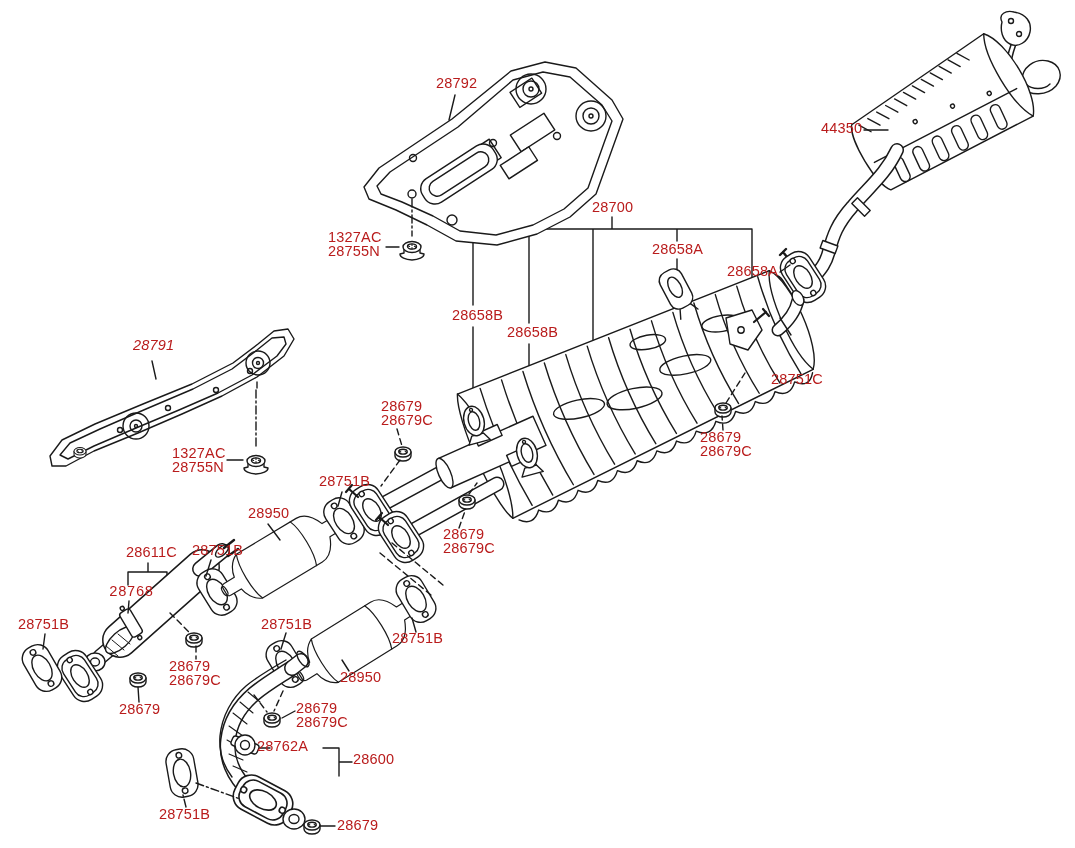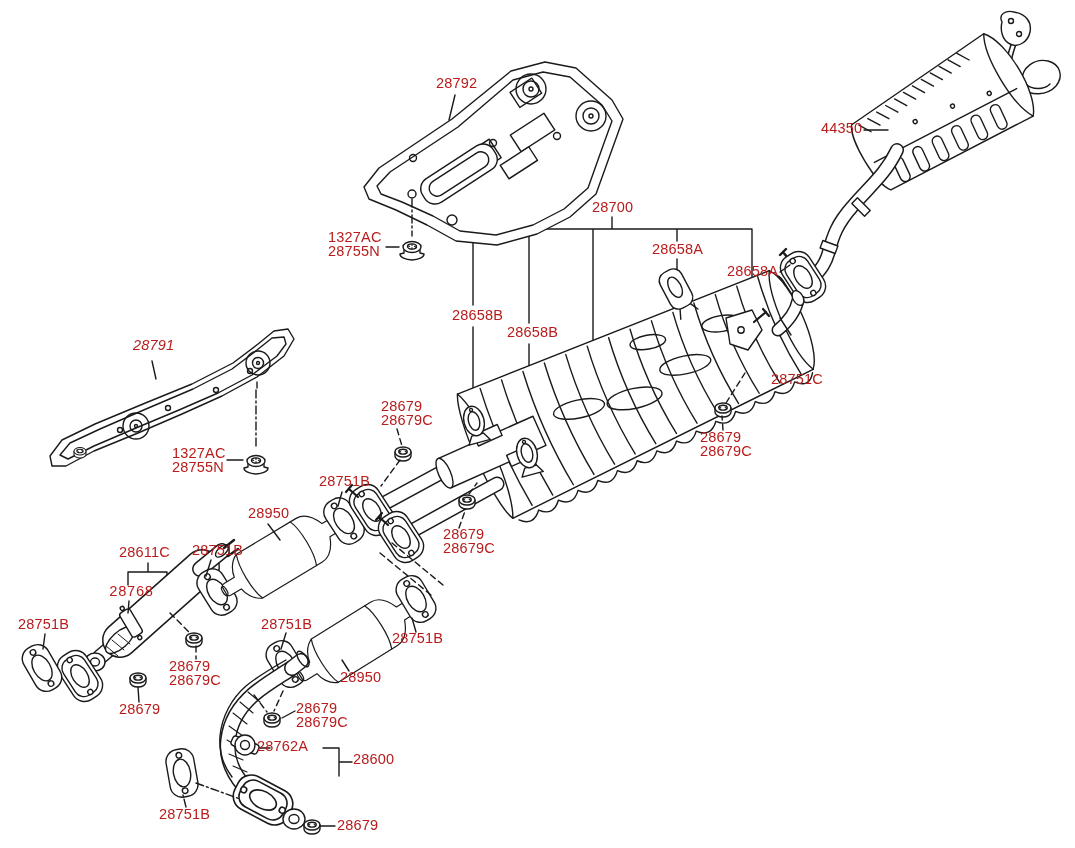--- a/index.html
+++ b/index.html
@@ -371,21 +371,21 @@
     <div class="part-label" style="left: 443px; top: 528px;">
       <div>28679</div>
       <div>28679C</div>
     </div>
     <div class="part-label" style="left: 248px; top: 507px;">
       <div>28950</div>
     </div>
     <div class="part-label" style="left: 192px; top: 544px;">
       <div>28751B</div>
     </div>
-    <div class="part-label" style="left: 119px; top: 546px; text-align: right;">
+    <div class="part-label" style="left: 126px; top: 546px; text-align: right;">
       <div>28611C</div>
     </div>
     <div class="part-label" style="left: 109px; top: 586px; font-family: Liberation Mono, monospace;">
       <div>28768</div>
     </div>
     <div class="part-label" style="left: 18px; top: 618px;">
       <div>28751B</div>
     </div>
     <div class="part-label" style="left: 261px; top: 618px;">
       <div>28751B</div>

